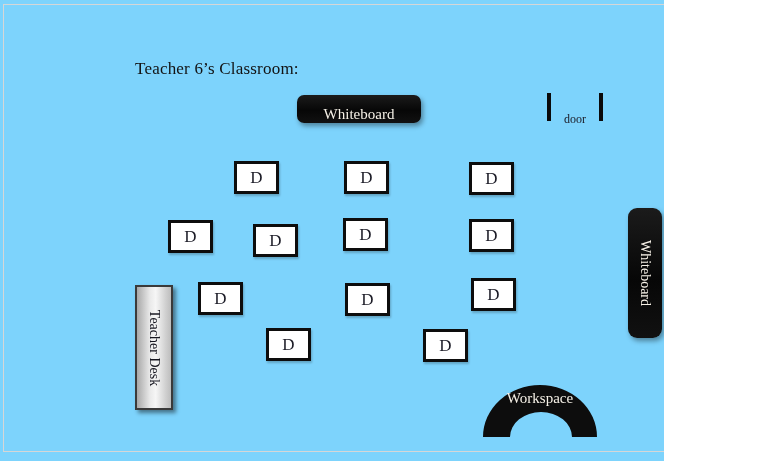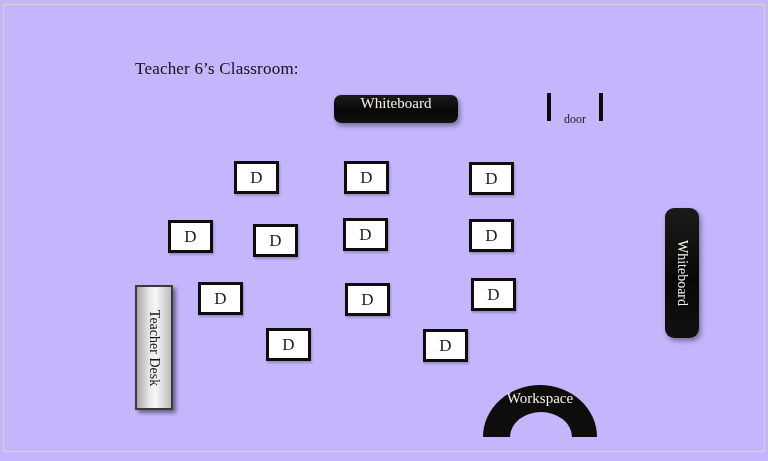--- a/index.html
+++ b/index.html
@@ -1,22 +1,22 @@
 <!DOCTYPE html>
 <html><head>
 <meta charset="utf-8">
 <style>
   html, body { margin: 0; padding: 0; background: #ffffff; }
   * { box-sizing: border-box; }
 
   .page {
     position: relative;
-    width: 768px;
+    width: 664px;
     height: 461px;
-    background: #c4b5fd;
+    background: #7dd3fc;
     font-family: "Liberation Serif", "DejaVu Serif", serif;
     overflow: hidden;
   }
 
   .page-frame {
     position: absolute;
     left: 3px; top: 4px;
     width: 762px; height: 448px;
     border: 1px solid #d6d6d6;
     pointer-events: none;
@@ -31,23 +31,22 @@
     white-space: nowrap;
   }
 
   .board {
     position: absolute;
     background: linear-gradient(180deg, #1b1b1b 0%, #070707 55%, #111111 100%);
     border-radius: 8px;
     box-shadow: 2px 3px 5px rgba(0,0,0,0.38);
     color: #f6f1e7;
     display: flex;
-    align-items: flex-start;
+    align-items: flex-end;
     justify-content: center;
-    margin-left: 37px;
   }
   .board-top {
     left: 297px; top: 95px;
     width: 124px; height: 28px;
     font-size: 15px;
     border-radius: 7px;
   }
   .board-right {
     left: 628px; top: 208px;
     width: 34px; height: 130px;

